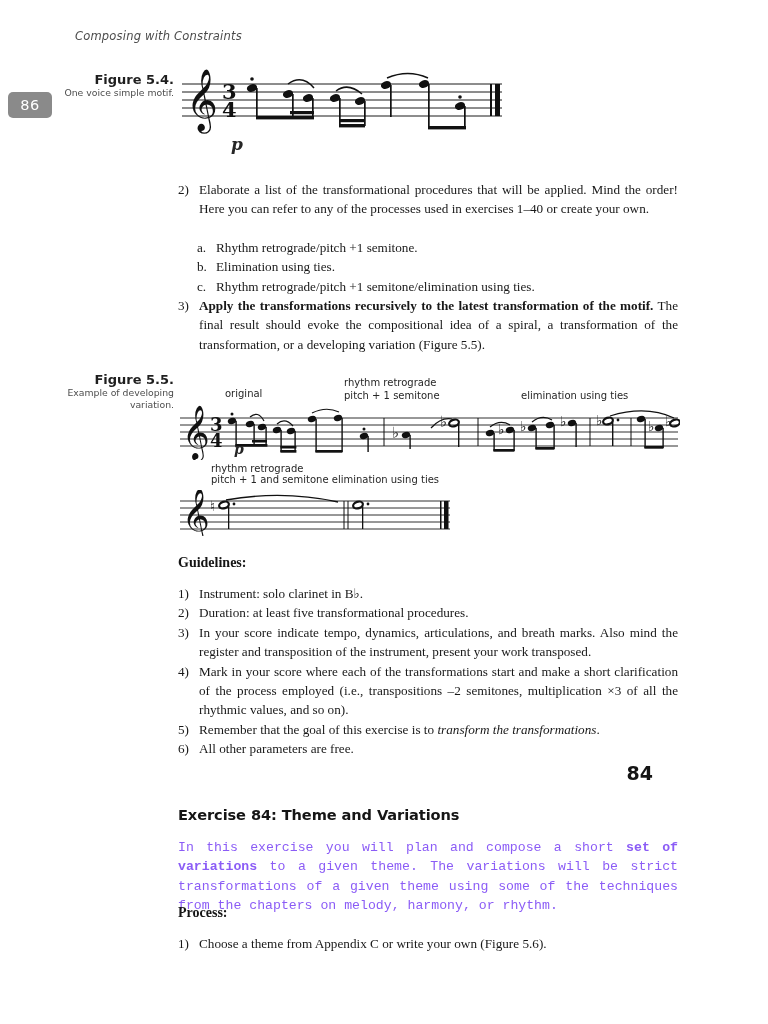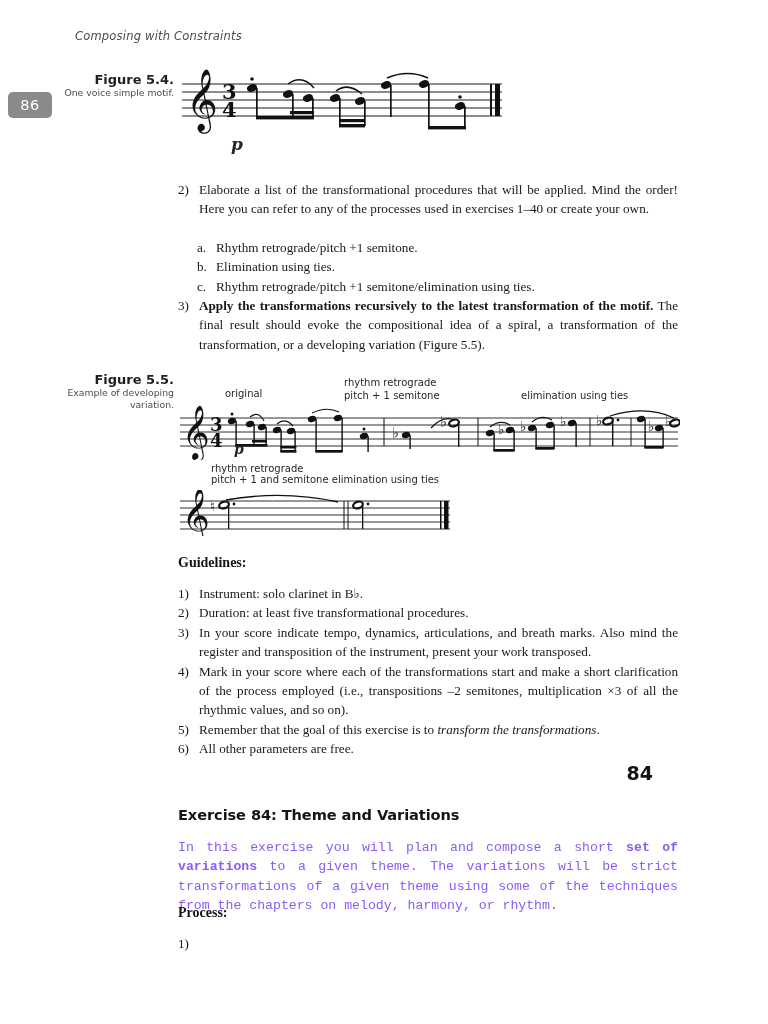--- a/index.html
+++ b/index.html
@@ -437,16 +437,17 @@
     </div>
   </div>
 
   <div class="col" style="top:905px;">
     <div class="sub-head">Process:</div>
   </div>
 
   <div class="col" style="top:934px;">
     <div class="li">
       <span class="marker">1)</span>
+      <span>Choose a theme from Appendix C or write your own (Figure 5.6).</span>
     </div>
   </div>
 
 </div>
 
 </body></html>

